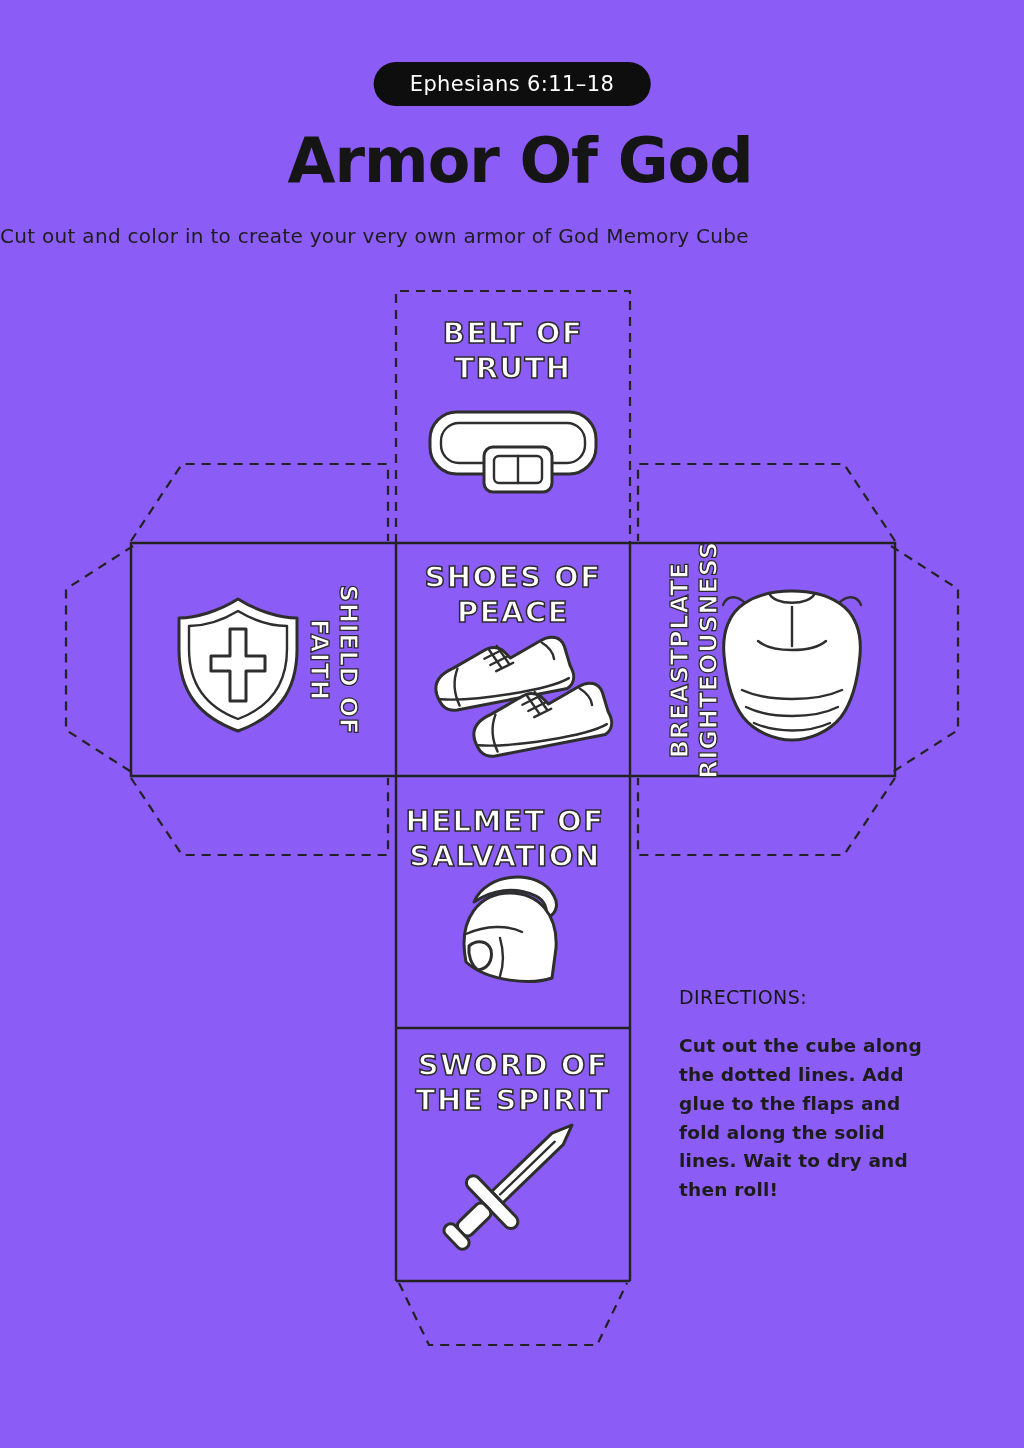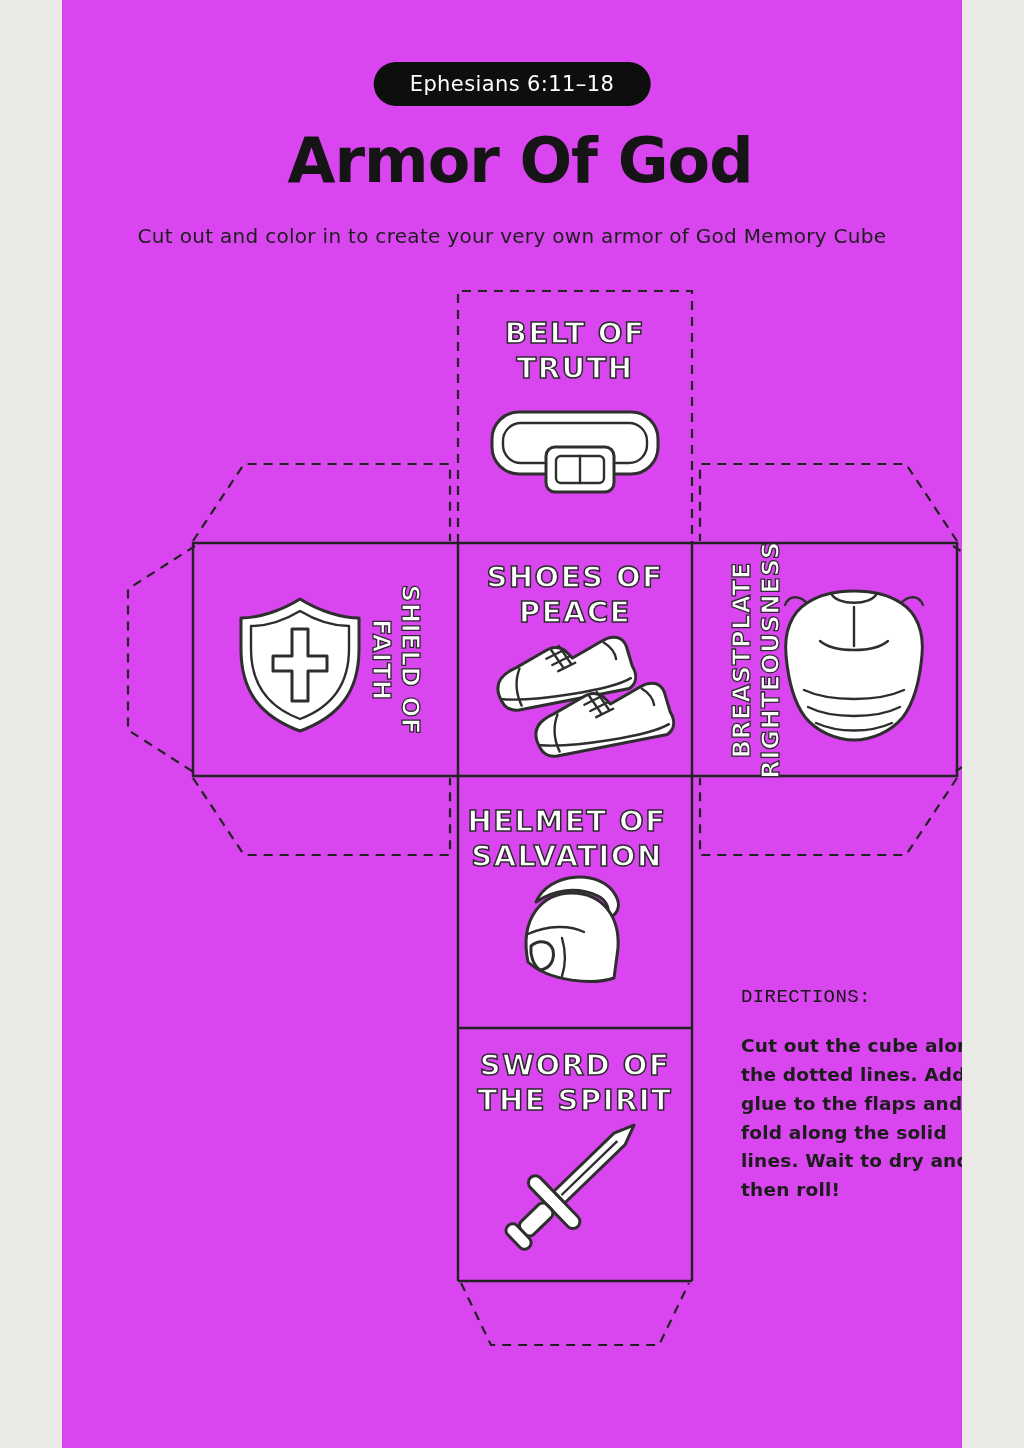--- a/index.html
+++ b/index.html
@@ -1,47 +1,47 @@
 <!DOCTYPE html>
 <html><head>
 <meta charset="utf-8">
 <style>
   html,body{margin:0;padding:0;background:#eceae6;}
   #page{
-    position:relative;width:900px;height:1448px;margin:0 auto;
-    background:#d946ef;color:#1e1e1e;overflow:hidden;
+    position:relative;width:1024px;height:1448px;margin:0 auto;
+    background:#8b5cf6;color:#1e1e1e;overflow:hidden;
     font-family:"DejaVu Sans","Liberation Sans",sans-serif;
   }
   .badge{
     position:absolute;top:62px;left:50%;transform:translateX(-50%);
     background:#0e0e0e;color:#ffffff;border-radius:999px;
     padding:10px 36px;font-size:21px;letter-spacing:.4px;white-space:nowrap;
   }
   .title{
     position:absolute;top:124px;left:0;width:100%;text-align:center;
     font-size:62px;font-weight:800;letter-spacing:-1px;color:#151515;padding-left:8px;
   }
   .subtitle{
-    position:absolute;top:224px;left:0;width:100%;text-align:center;
+    position:absolute;top:224px;left:0;width:100%;text-align:left;
     font-size:20px;letter-spacing:.3px;color:#1d1d1d;
   }
   .face-label{
     position:absolute;text-align:center;font-weight:800;
     color:#ffffff;-webkit-text-stroke:1.5px #2b2b2b;
     white-space:pre-line;line-height:1.2;letter-spacing:1.5px;font-size:29px;
   }
   .face-label.rot{font-size:24px;letter-spacing:.8px;-webkit-text-stroke:1.3px #2b2b2b;}
   #belt-label{left:396px;top:316px;width:234px;}
   #shoes-label{left:396px;top:560px;width:234px;}
   #helmet-label{left:388px;top:804px;width:234px;}
   #sword-label{left:396px;top:1048px;width:234px;}
   #shield-label{left:333px;top:660px;width:250px;transform:translate(-50%,-50%) rotate(90deg);}
   #breastplate-label{left:695px;top:660px;width:250px;transform:translate(-50%,-50%) rotate(-90deg);}
   .directions{position:absolute;left:679px;top:986px;width:246px;}
-  .dir-head{font-size:19px;letter-spacing:.4px;margin:0 0 24px 0;color:#161616;font-family:Liberation Mono, monospace;}
+  .dir-head{font-size:19px;letter-spacing:.4px;margin:0 0 24px 0;color:#161616;}
   .dir-body{font-size:18.5px;line-height:1.56;letter-spacing:.2px;color:#1c1c1c;font-weight:bold;}
   #net{position:absolute;left:0;top:0;}
   .cut{fill:none;stroke:#222222;stroke-width:2.2;stroke-dasharray:9 7;}
   .fold{fill:none;stroke:#222222;stroke-width:2.4;}
   .art{fill:#ffffff;stroke:#2e2e2e;stroke-width:3;stroke-linejoin:round;stroke-linecap:round;}
   .art-line{fill:none;stroke:#2e2e2e;stroke-width:2.4;stroke-linejoin:round;stroke-linecap:round;}
 </style>
 </head>
 <body>
 

